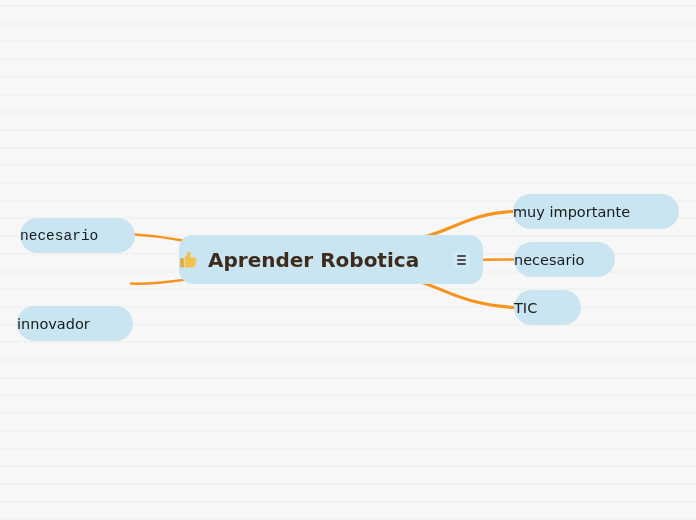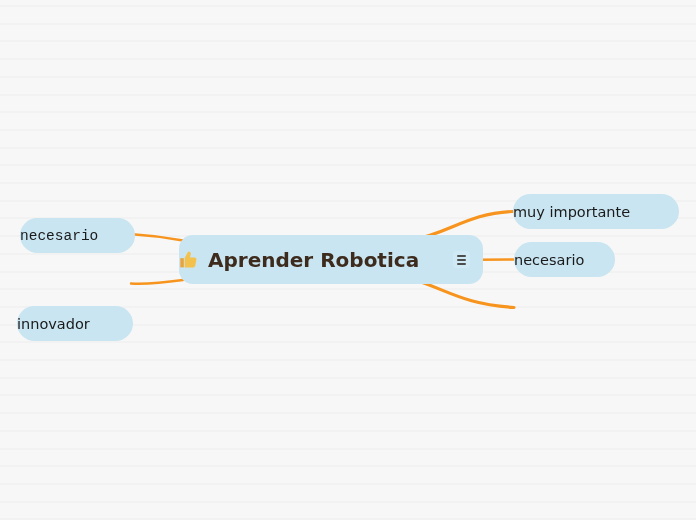--- a/index.html
+++ b/index.html
@@ -114,20 +114,23 @@
   </div>
 
   <div class="node pill n-muy">
     <span>muy importante</span>
   </div>
 
   <div class="node pill n-practico">
     <span>necesario</span>
   </div>
 
+  <div class="node pill n-tic">
+    <span>TIC</span>
+  </div>
 
   <div class="menu-btn">
     <span class="bar"></span>
     <span class="bar"></span>
     <span class="bar"></span>
   </div>
 
 </div>
 
 </body></html>

